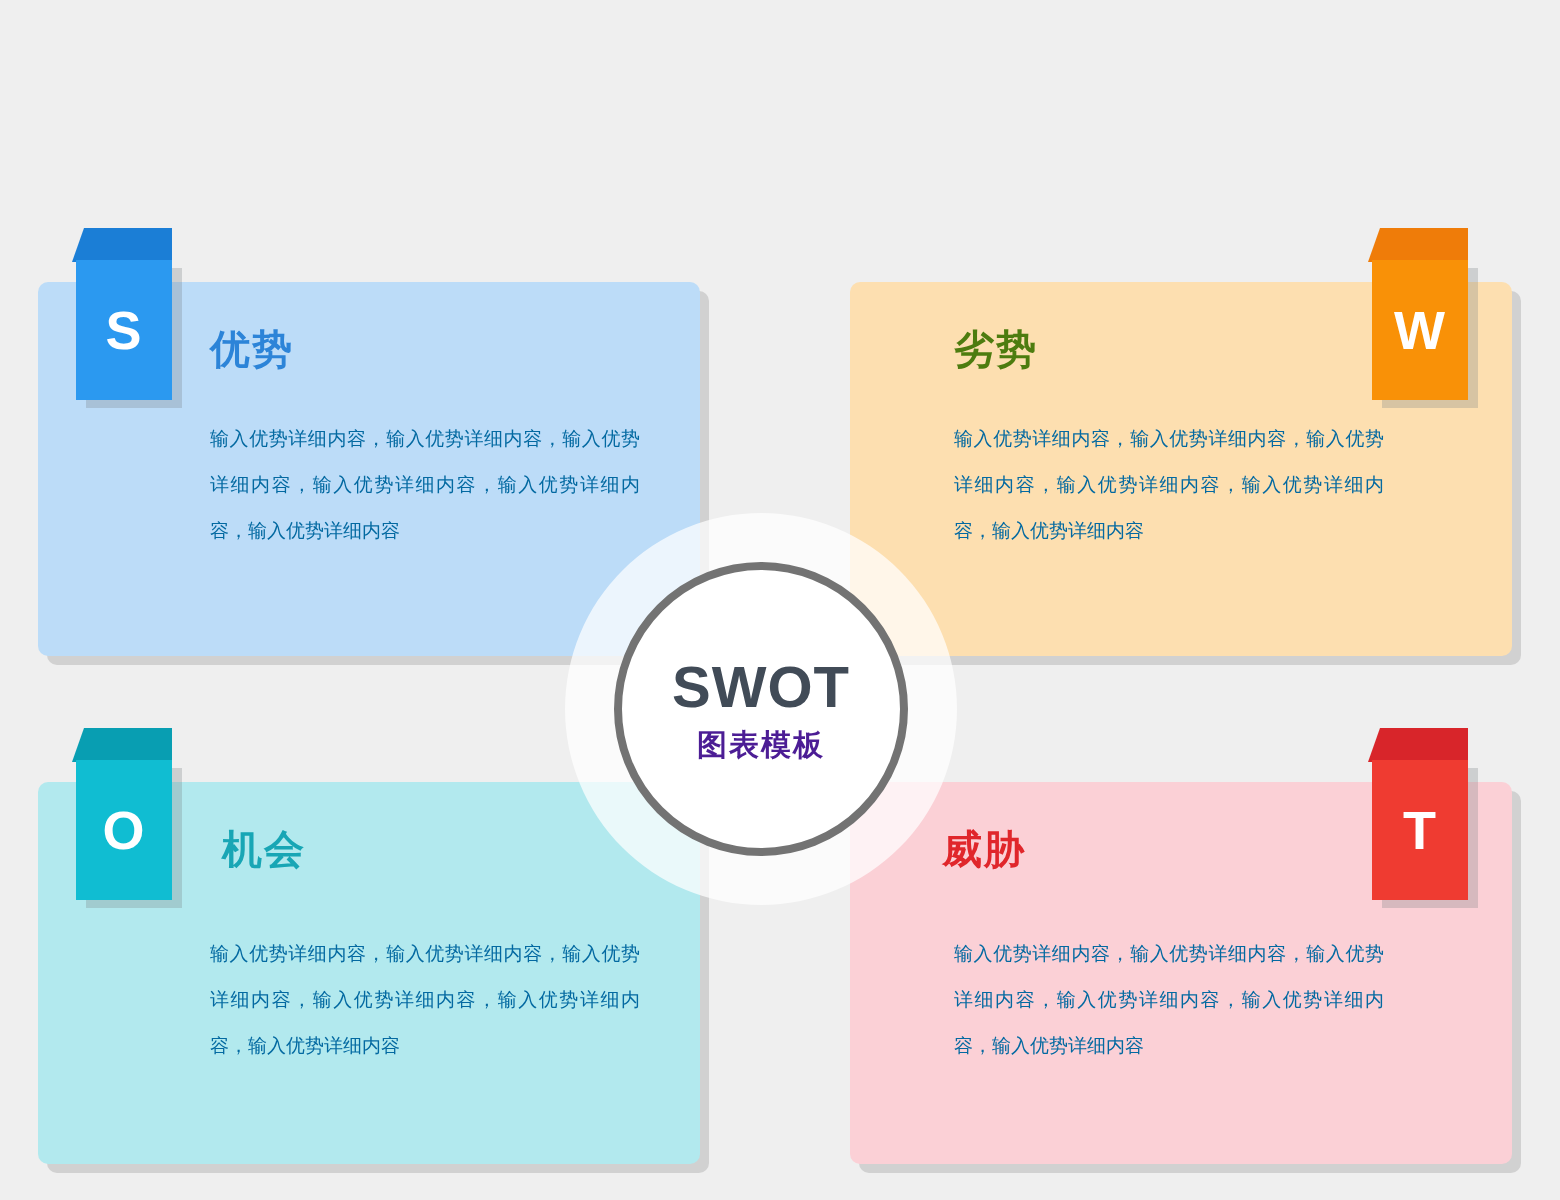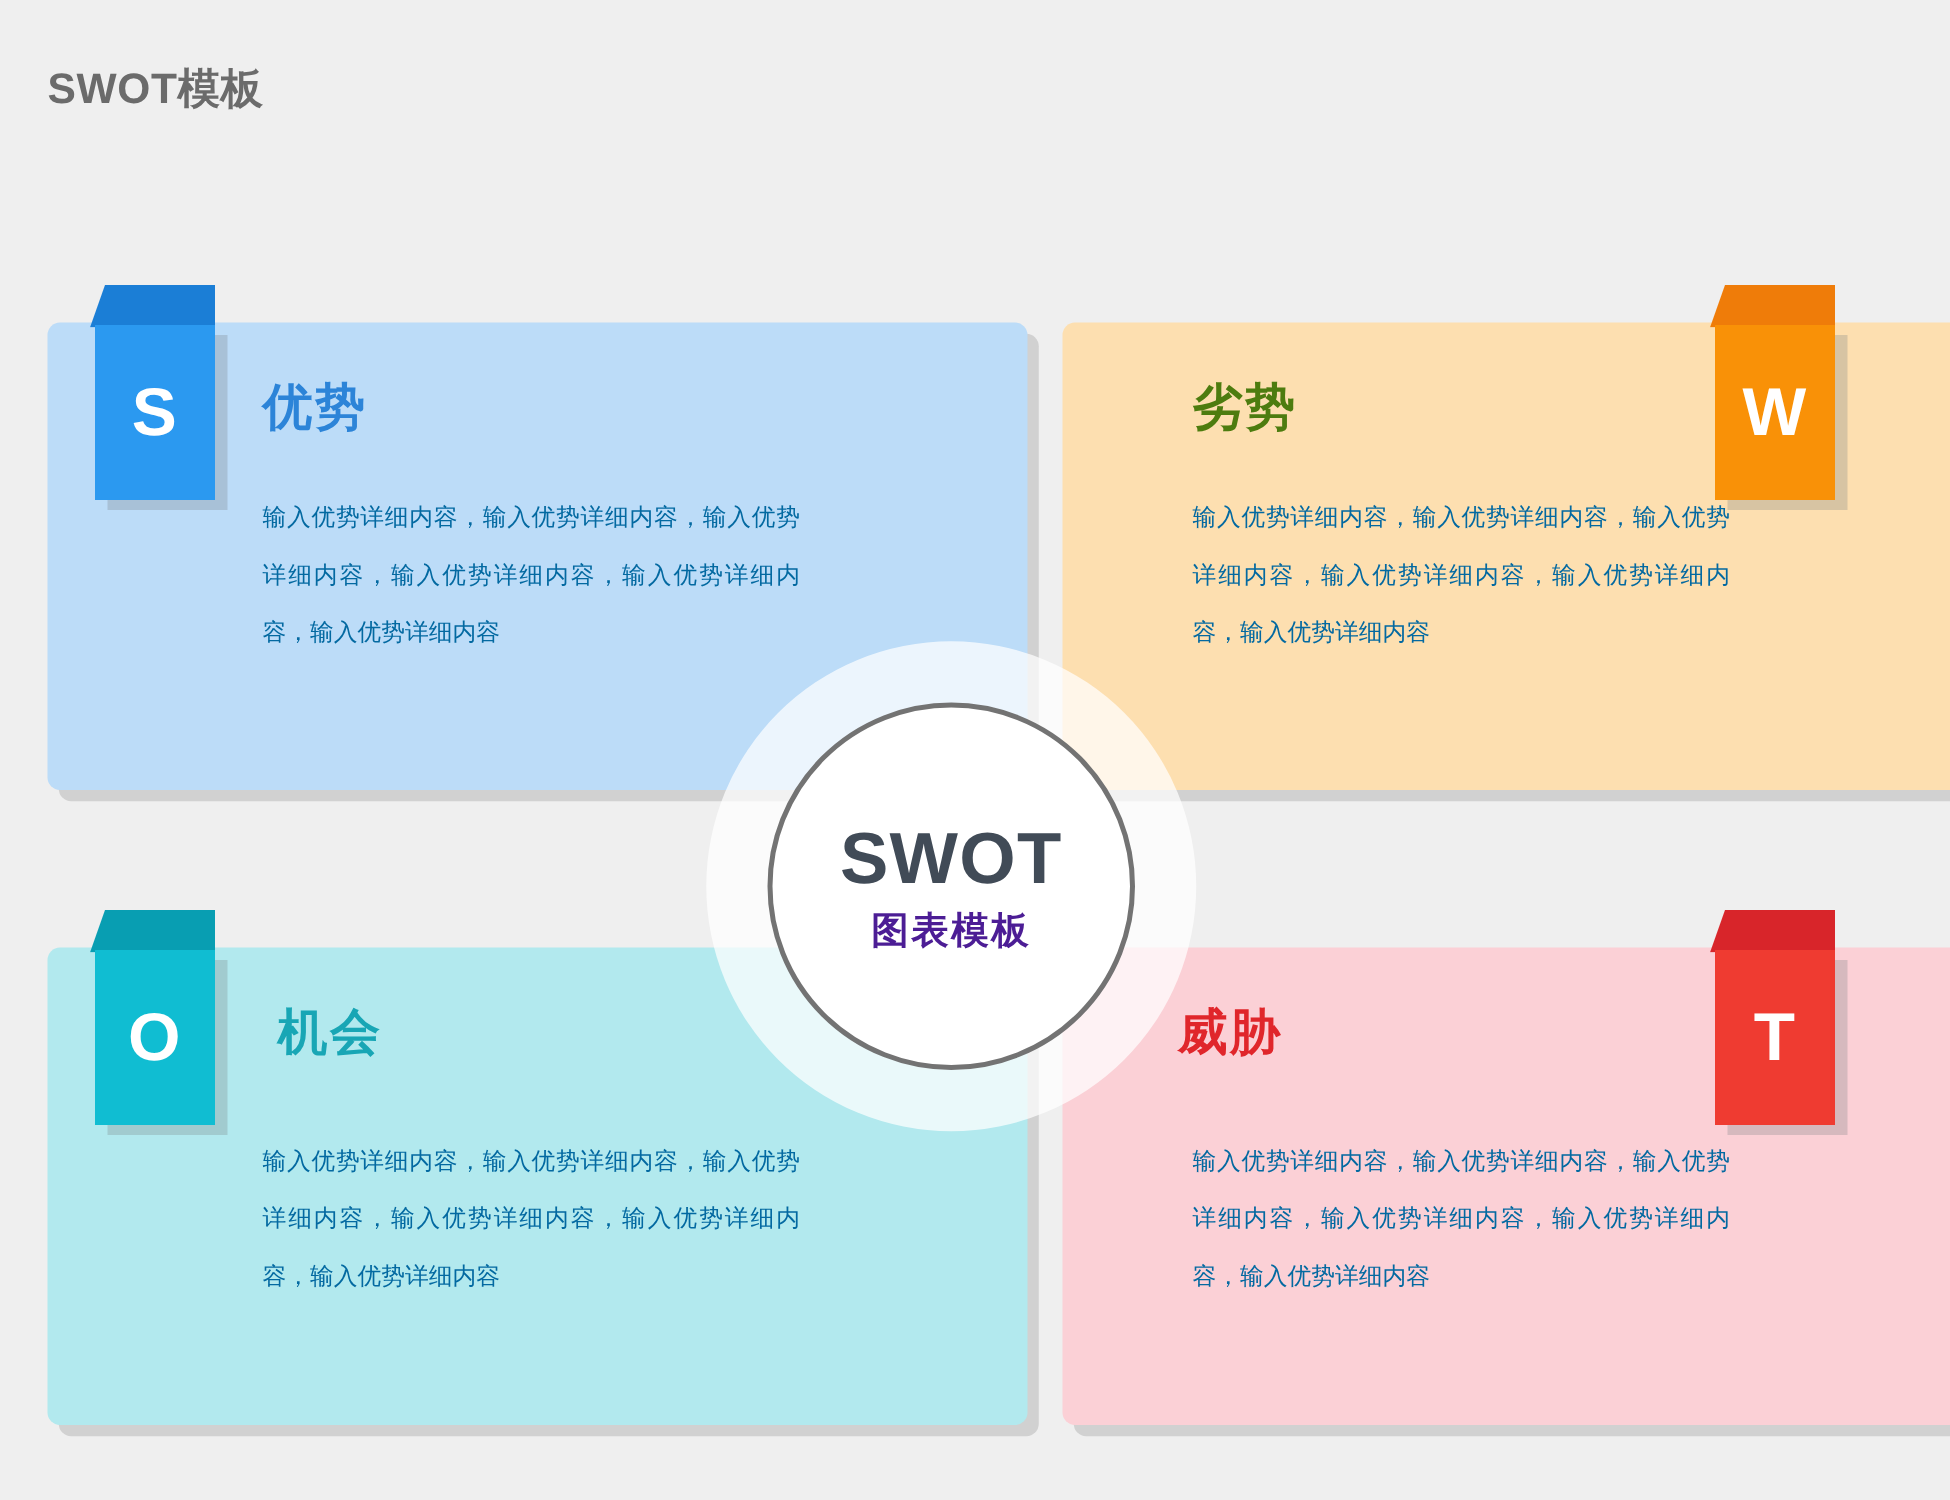--- a/index.html
+++ b/index.html
@@ -13,23 +13,24 @@
 
   
   .page-title {
     position:absolute; left:38px; top:48px;
     font-size:34px; font-weight:bold; color:#6b6b6b;
     letter-spacing:0.5px; white-space:nowrap;
   }
 
   
   .card {
-    position:absolute; width:784px; height:374px;
+    position:absolute; width:662px; height:374px;
     border-radius:10px;
     box-shadow:9px 9px 0 0 rgba(140,140,140,0.30);
+    margin-top:24px;
   }
   .card.s { left:38px;  top:258px;  background:#bcdcf8; }
   .card.w { left:850px; top:258px;  background:#fddfb0; }
   .card.o { left:38px;  top:758px;  background:#b2e9ee; height:382px; }
   .card.t { left:850px; top:758px;  background:#fbd0d6; height:382px; }
 
   .card-heading {
     position:absolute; top:40px;
     font-size:40px; font-weight:bold;
     letter-spacing:2px; white-space:nowrap;
@@ -85,40 +86,39 @@
 
   
   .halo {
     position:absolute; left:565px; top:513px;
     width:392px; height:392px; border-radius:50%;
     background:rgba(255,255,255,0.72);
   }
   .core {
     position:absolute; left:614px; top:562px;
     width:294px; height:294px; border-radius:50%;
-    background:#ffffff; border:4px solid #737373;
+    background:#ffffff; border:8px solid #737373;
     display:flex; flex-direction:column;
     align-items:center; justify-content:center;
   }
   .core .swot-word {
     font-size:58px; font-weight:bold; color:#414b57;
     letter-spacing:1px; line-height:1;
   }
   .core .swot-sub {
     margin-top:14px;
     font-size:30px; font-weight:bold; color:#4c1d95;
     letter-spacing:2px; line-height:1;
   }
 </style>
 </head>
 <body>
 
 <div id="stage">
 
-  <div class="page-title">SWOT模板</div>
 
   <div class="card s">
     <div class="card-heading">优势</div>
     <div class="card-body">输入优势详细内容，输入优势详细内容，输入优势详细内容，输入优势详细内容，输入优势详细内容，输入优势详细内容</div>
   </div>
 
   <div class="card w">
     <div class="card-heading">劣势</div>
     <div class="card-body">输入优势详细内容，输入优势详细内容，输入优势详细内容，输入优势详细内容，输入优势详细内容，输入优势详细内容</div>
   </div>

